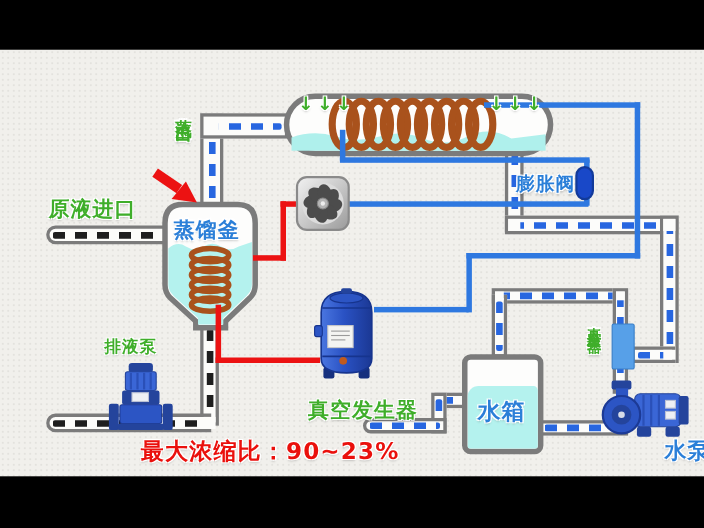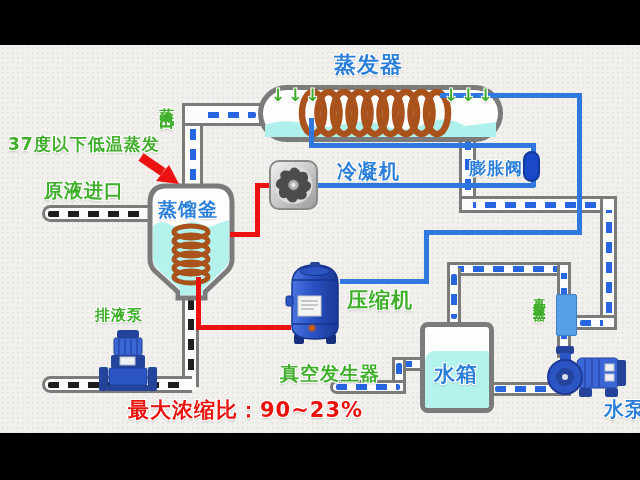--- a/index.html
+++ b/index.html
@@ -257,30 +257,26 @@
   </svg>
 
   <div class="valve"></div>
   <div class="vac"></div>
 
   <svg width="46" height="36" viewBox="0 0 46 36" style="left:136px;top:153px;">
     <line x1="5" y1="4" x2="27" y2="19" stroke="#ec1212" stroke-width="9"></line>
     <polygon points="43,31 20,28 33,12" fill="#ec1212"></polygon>
   </svg>
 
-  <div class="lbl blue" style="left:334px;top:53px;font-size:22px;">蒸发器</div>
   <div class="lbl green" style="left:271px;top:87px;font-size:17px;letter-spacing:3px;">↓↓↓</div>
   <div class="lbl green" style="left:444px;top:87px;font-size:17px;letter-spacing:3px;">↓↓↓</div>
   <div class="lbl green vert" style="left:158px;top:96px;font-size:15px;">蒸汽出口</div>
-  <div class="lbl green" style="left:8px;top:136px;font-size:17px;">37度以下低温蒸发</div>
-  <div class="lbl blue" style="left:337px;top:161px;font-size:20px;">冷凝机</div>
   <div class="lbl blue" style="left:469px;top:160px;font-size:17px;">膨胀阀</div>
   <div class="lbl green" style="left:44px;top:181px;font-size:19px;">原液进口</div>
   <div class="lbl blue" style="left:158px;top:200px;font-size:19px;">蒸馏釜</div>
-  <div class="lbl green" style="left:347px;top:289px;font-size:21px;">压缩机</div>
   <div class="lbl green vert" style="left:532px;top:287px;font-size:13px;">真空发生器</div>
   <div class="lbl green" style="left:95px;top:308px;font-size:15px;">排液泵</div>
   <div class="lbl green" style="left:280px;top:364px;font-size:19px;">真空发生器</div>
   <div class="lbl blue" style="left:434px;top:363px;font-size:21px;">水箱</div>
   <div class="lbl blue" style="left:583px;top:399px;font-size:20px;margin-left:21px;">水泵</div>
   <div class="lbl red" style="left:128px;top:399px;font-size:21px;">最大浓缩比：90~23%</div>
 
   <div class="bar top"></div>
   <div class="bar bot"></div>
 </div>

